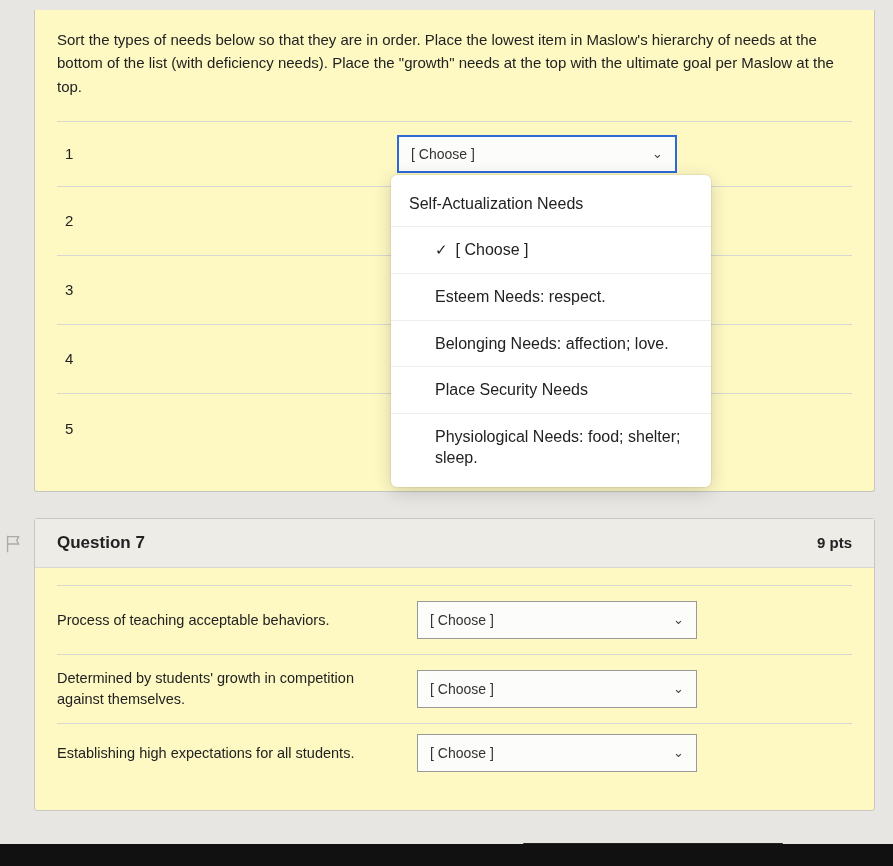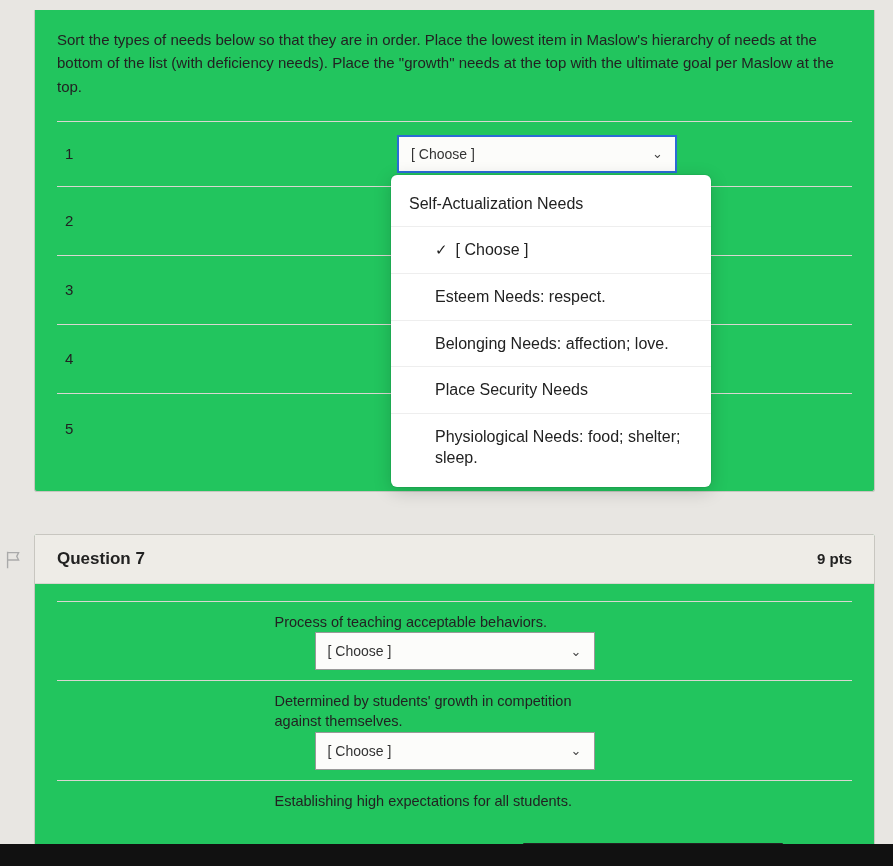--- a/index.html
+++ b/index.html
@@ -10,24 +10,24 @@
     height: 866px;
     overflow: hidden;
     color: #222;
     font-size: 15px;
   }
   .page {
     padding: 0 18px 0 34px;
     position: relative;
   }
   .q-card {
-    background: #22c55e;
+    background: #fef9c3;
     border: 1px solid #c8c6c0;
     border-radius: 3px;
-    margin-bottom: 42px;
+    margin-bottom: 26px;
     position: relative;
   }
   .q-card.first { border-top: none; border-top-left-radius: 0; border-top-right-radius: 0; margin-top: 10px;}
   .q-body { padding: 18px 22px 28px 22px; }
   .prompt { line-height: 1.55; margin-bottom: 24px; font-size: 15px;}
   .sort-row {
     display: flex;
     align-items: center;
     border-top: 1px solid #d9d7d1;
     border-bottom: 1px solid #d9d7d1;
@@ -87,21 +87,20 @@
   .q-title { font-weight: 700; font-size: 17px;}
   .q-pts { font-size: 15px; font-weight: 600;}
   .match-row {
     display: flex;
     align-items: center;
     border-top: 1px solid #d9d7d1;
     border-bottom: 1px solid #d9d7d1;
     min-height: 70px;
     margin-top: -1px;
     padding: 10px 0;
-    flex-direction: column;
   }
   .match-label { width: 360px; padding-right: 24px; font-size: 14.5px; line-height:1.4;}
   .flag-icon {
     position: absolute;
     left: -32px;
     top: 14px;
     width: 22px;
     height: 22px;
   }
   .flag-icon svg { width: 22px; height: 22px; stroke: #aaa; fill: none; stroke-width:1.5;}
@@ -173,21 +172,21 @@
       </div>
 
       <div class="match-row">
         <div class="match-label">Determined by students' growth in competition against themselves.</div>
         <div class="select-box">
           <span>[ Choose ]</span>
           <span class="caret">⌄</span>
         </div>
       </div>
 
-      <div class="match-row" style="border-bottom:none; min-height:50px;gap:48px;">
+      <div class="match-row" style="border-bottom:none; min-height:50px;">
         <div class="match-label">Establishing high expectations for all students.</div>
         <div class="select-box">
           <span>[ Choose ]</span>
           <span class="caret">⌄</span>
         </div>
       </div>
     </div>
   </div>
 
 </div>

